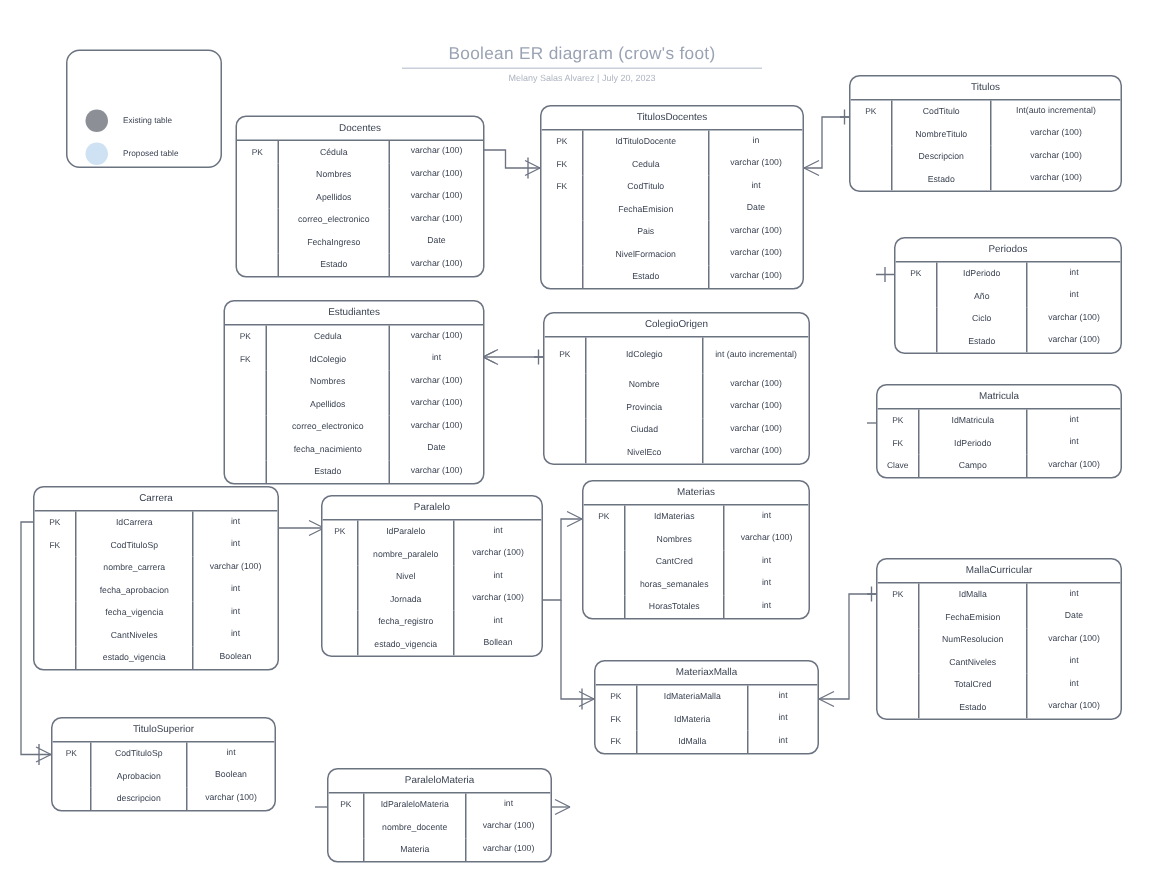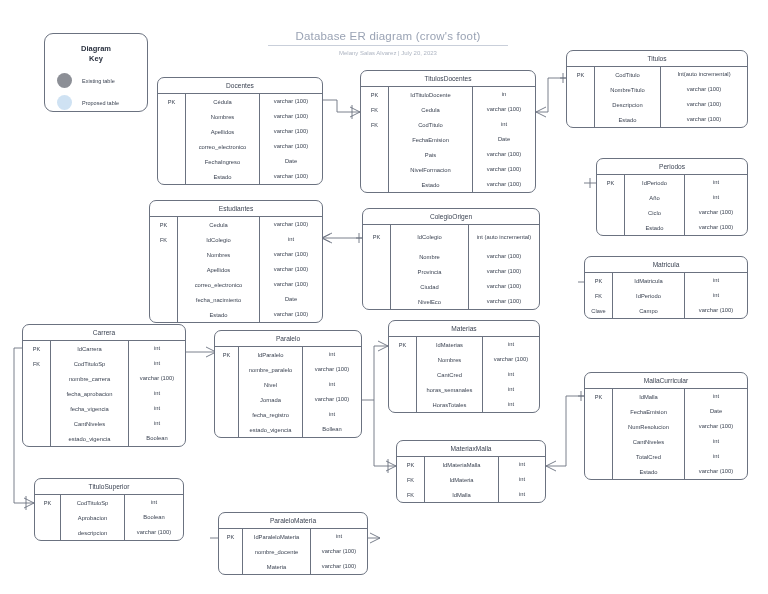--- a/index.html
+++ b/index.html
@@ -65,29 +65,25 @@
 
   
   .links{position:absolute;left:0;top:0;width:768px;height:594px;pointer-events:none;}
 </style>
 </head>
 <body>
 
 <div class="canvas">
 
   <div class="title-wrap">
-    <div class="doc-title">Database ER diagram (crow's foot)</div>
+    <div class="doc-title">Boolean ER diagram (crow's foot)</div>
     <div class="doc-sub">Melany Salas Alvarez  |  July 20, 2023</div>
   </div>
 
   <div class="legend">
-    <div class="legend-title">
-      <span>Diagram</span><br>
-      <span>Key</span>
-    </div>
     <div class="legend-row r1">
       <span class="swatch sw-existing"></span>
       <span class="legend-label">Existing table</span>
     </div>
     <div class="legend-row r2">
       <span class="swatch sw-proposed"></span>
       <span class="legend-label">Proposed table</span>
     </div>
   </div>
 

